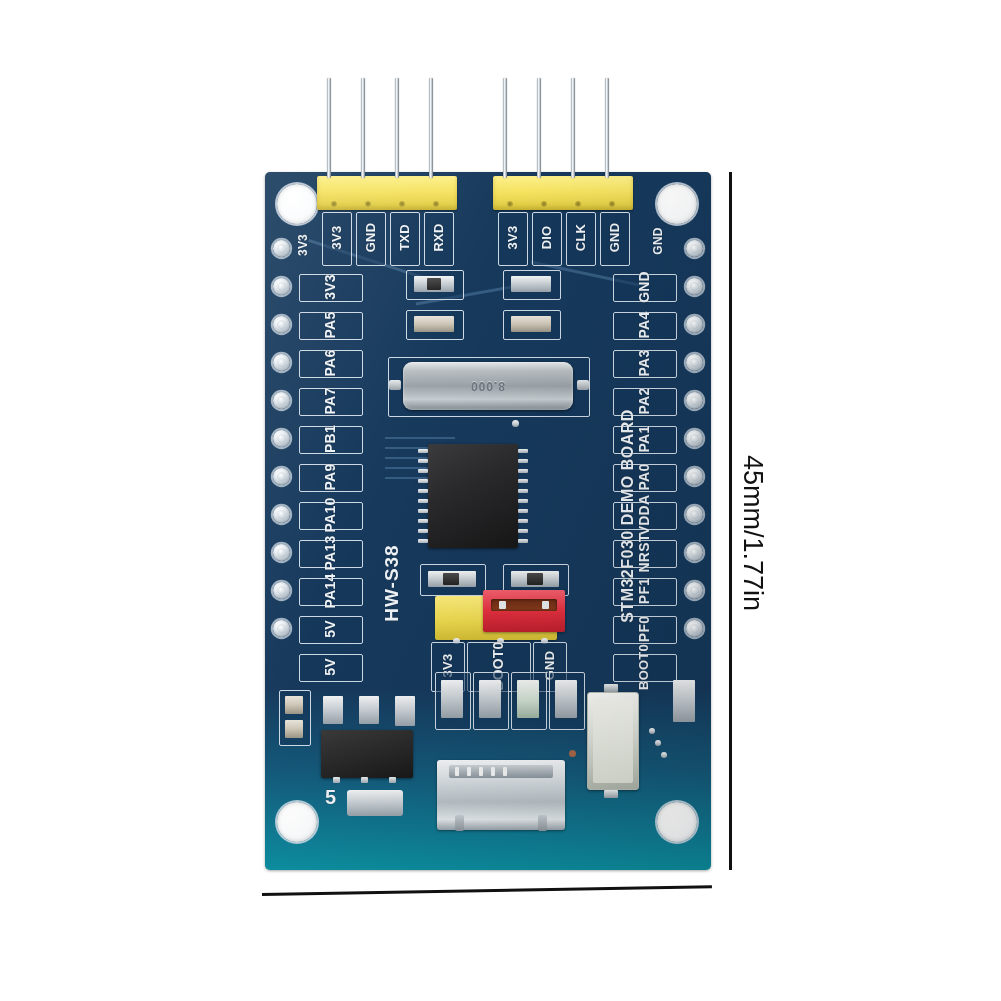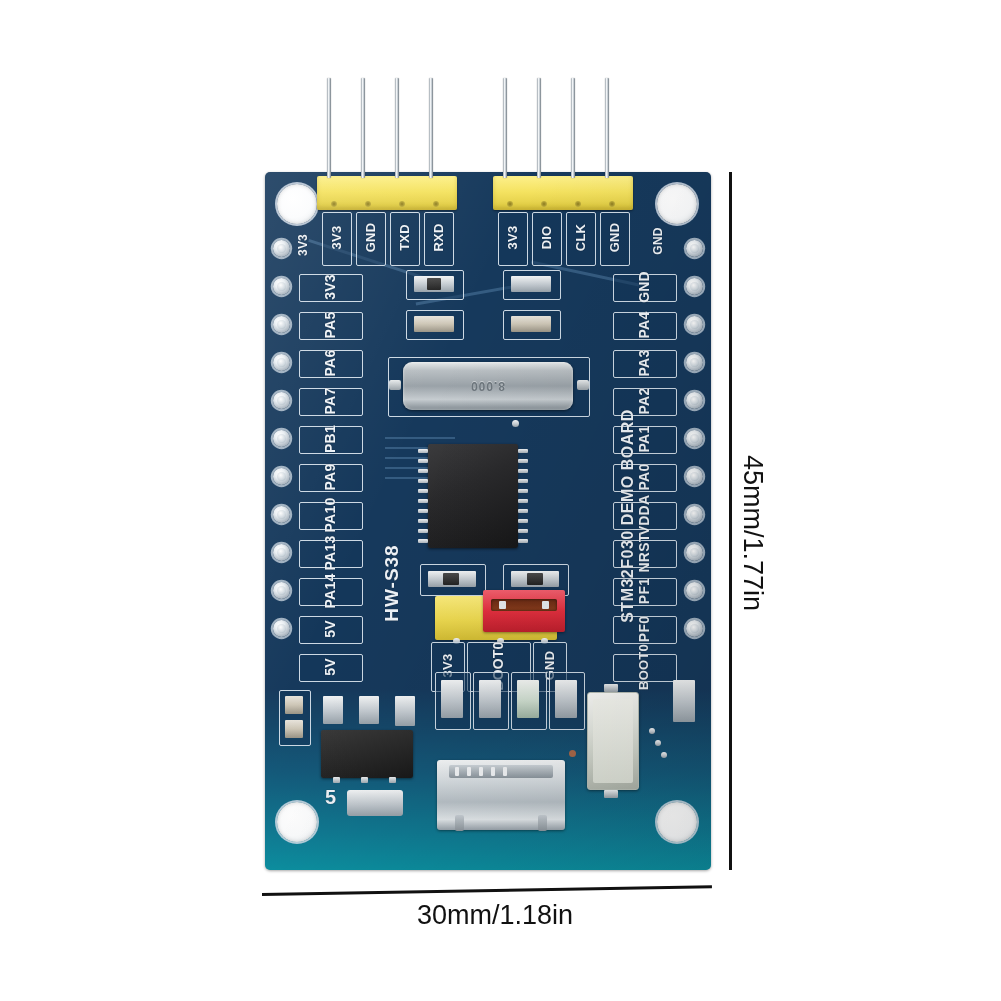--- a/index.html
+++ b/index.html
@@ -456,21 +456,20 @@
     <div class="smd-term" style="left:396px;top:580px;width:6px;height:6px;border-radius:50%;"></div>
     <div class="smd-term" style="left:304px;top:578px;width:7px;height:7px;border-radius:50%;background:#a9694a;"></div>
     <div class="smd-term" style="left:247px;top:248px;width:7px;height:7px;border-radius:50%;"></div>
 
   </div>
 
   <div class="dimline" style="left:729px;top:172px;width:3px;height:698px;"></div>
   <div class="dimtext v" style="left:768px;top:455px;">45mm/1.77in</div>
 
   <div class="dimline" style="left:262px;top:893px;width:450px;height:3px;transform-origin:left center;transform:rotate(-1.0deg);"></div>
-  <div class="dimtext" style="left:417px;top:900px;">30mm/1.18in</div>
 
 <div class="pin" style="left: 327px; top: 78px; height: 100px;"></div>
     <div class="pin" style="left: 361px; top: 78px; height: 100px;"></div>
     <div class="pin" style="left: 395px; top: 78px; height: 100px;"></div>
     <div class="pin" style="left: 429px; top: 78px; height: 100px;"></div>
     <div class="pin" style="left: 503px; top: 78px; height: 100px;"></div>
     <div class="pin" style="left: 537px; top: 78px; height: 100px;"></div>
     <div class="pin" style="left: 571px; top: 78px; height: 100px;"></div>
     <div class="pin" style="left: 605px; top: 78px; height: 100px;"></div>
   </div>

